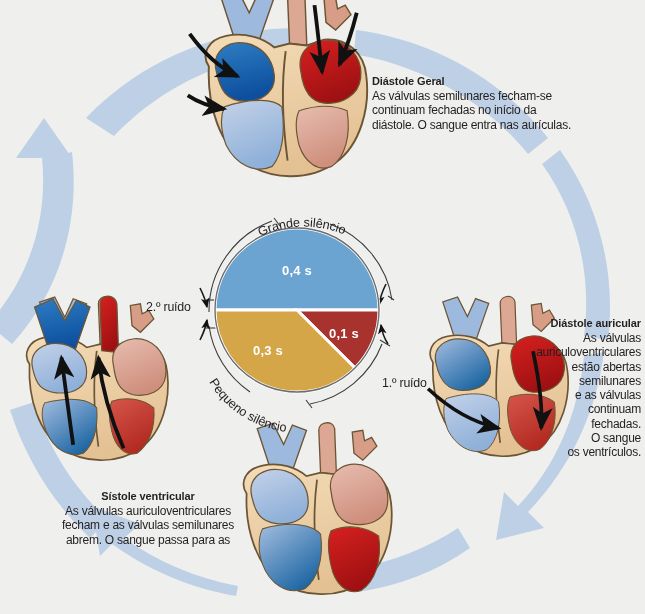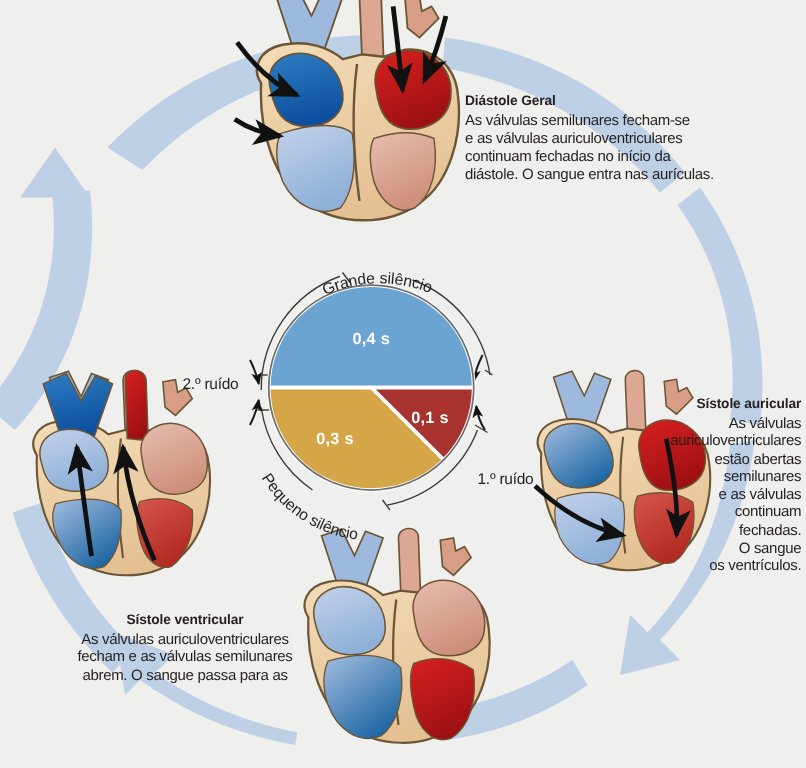--- a/index.html
+++ b/index.html
@@ -230,27 +230,26 @@
       </text>
       <text class="arc-txt">
         <textPath href="#arcPequeno" startOffset="40%" text-anchor="middle">Pequeno silêncio</textPath>
       </text>
     </g>
   </svg>
 
   <div class="txt-block" id="b-diastole">
     <div class="hd">Diástole Geral</div>
     <div class="bd">As válvulas semilunares fecham-se</div>
-    <div class="bd">e as válvulas auriculoventriculares</div>
     <div class="bd">continuam fechadas no início da</div>
     <div class="bd">diástole. O sangue entra nas aurículas.</div>
   </div>
 
   <div class="txt-block" id="b-sistole-auricular">
-    <div class="hd">Sístole auricular</div>
+    <div class="hd">Diástole auricular</div>
     <div class="bd">As válvulas</div>
     <div class="bd">auriculoventriculares</div>
     <div class="bd">estão abertas</div>
     <div class="bd">semilunares</div>
     <div class="bd">e as válvulas</div>
     <div class="bd">continuam</div>
     <div class="bd">fechadas.</div>
     <div class="bd">O sangue</div>
     <div class="bd">os ventrículos.</div>
   </div>

